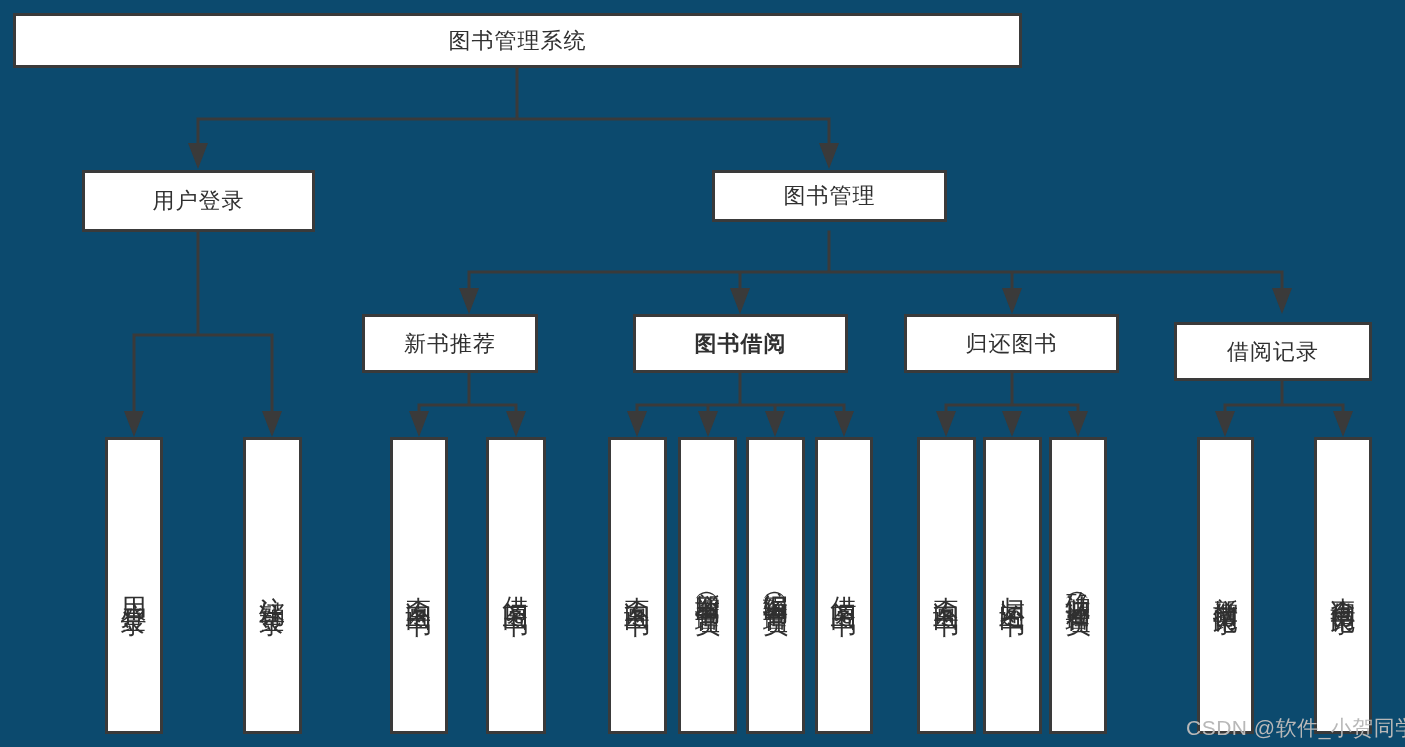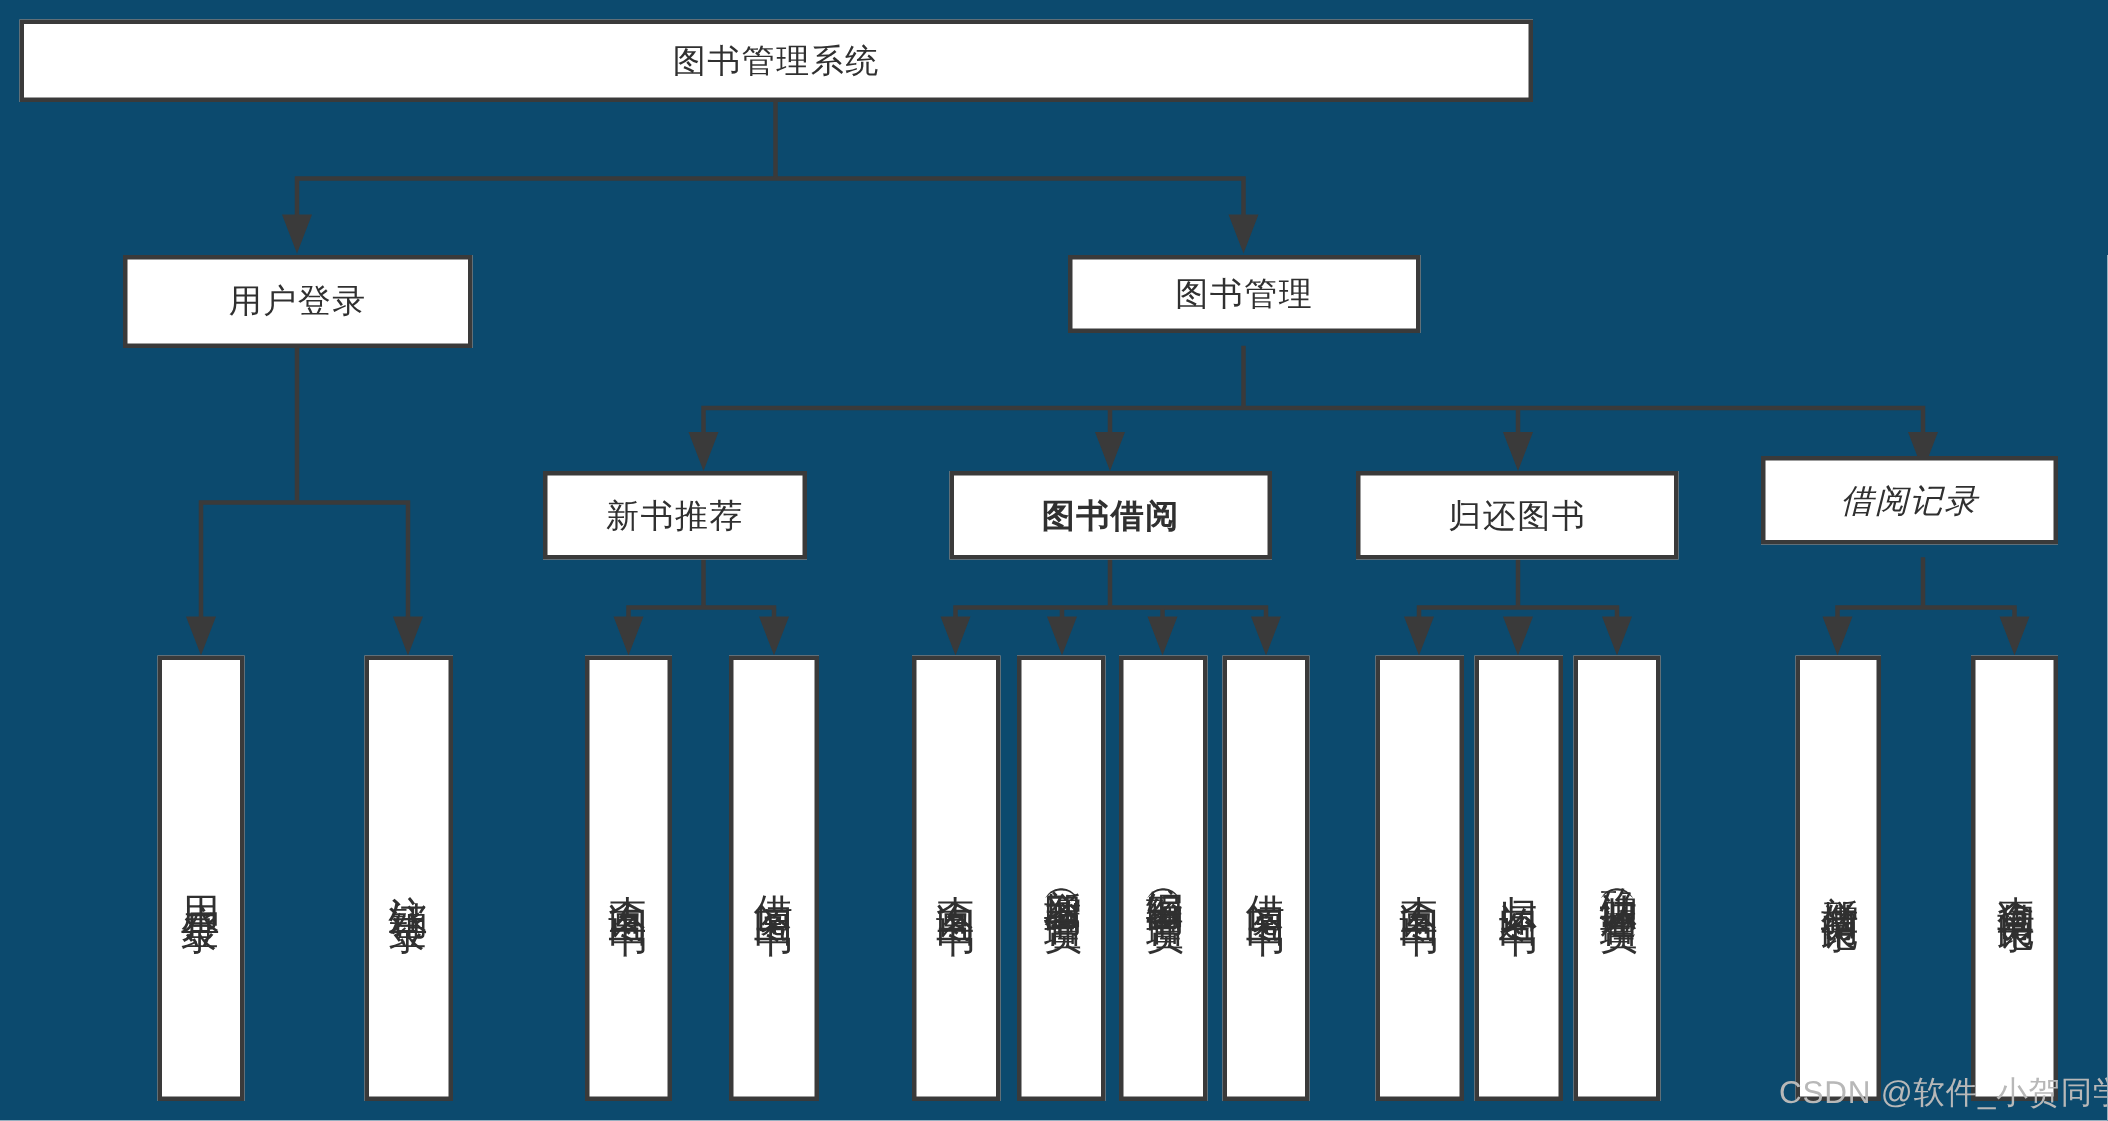--- a/index.html
+++ b/index.html
@@ -68,21 +68,21 @@
   </svg>
 
   <div class="node h-node" style="left:13px;top:13px;width:1009px;height:55px;">图书管理系统</div>
 
   <div class="node h-node" style="left:82px;top:170px;width:233px;height:62px;">用户登录</div>
   <div class="node h-node" style="left:712px;top:170px;width:235px;height:52px;">图书管理</div>
 
   <div class="node h-node" style="left:362px;top:314px;width:176px;height:59px;">新书推荐</div>
   <div class="node h-node" style="left:633px;top:314px;width:215px;height:59px;font-weight:bold;">图书借阅</div>
   <div class="node h-node" style="left:904px;top:314px;width:215px;height:59px;">归还图书</div>
-  <div class="node h-node" style="left:1174px;top:304px;width:198px;height:59px;font-style:italic;">借阅记录</div>
+  <div class="node h-node" style="left:1174px;top:322px;width:198px;height:59px;">借阅记录</div>
 
   <div class="node v-node" style="left:105px;top:437px;width:58px;height:297px;">用户登录</div>
   <div class="node v-node" style="left:243px;top:437px;width:59px;height:297px;">注销登录</div>
 
   <div class="node v-node" style="left:390px;top:437px;width:58px;height:297px;">查询图书</div>
   <div class="node v-node" style="left:486px;top:437px;width:60px;height:297px;">借阅图书</div>
 
   <div class="node v-node" style="left:608px;top:437px;width:59px;height:297px;">查询图书</div>
   <div class="node v-node tight" style="left:678px;top:437px;width:59px;height:297px;">新增图书（管理员）</div>
   <div class="node v-node tight" style="left:746px;top:437px;width:59px;height:297px;">编辑图书（管理员）</div>

